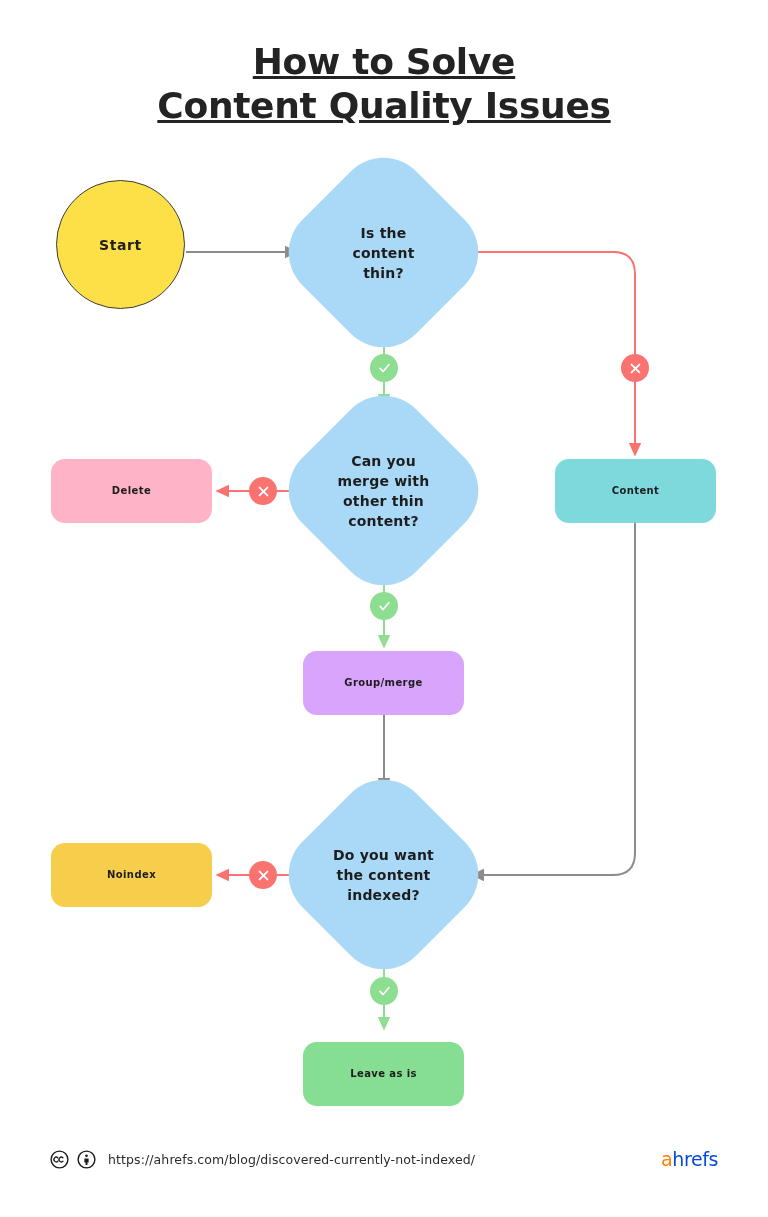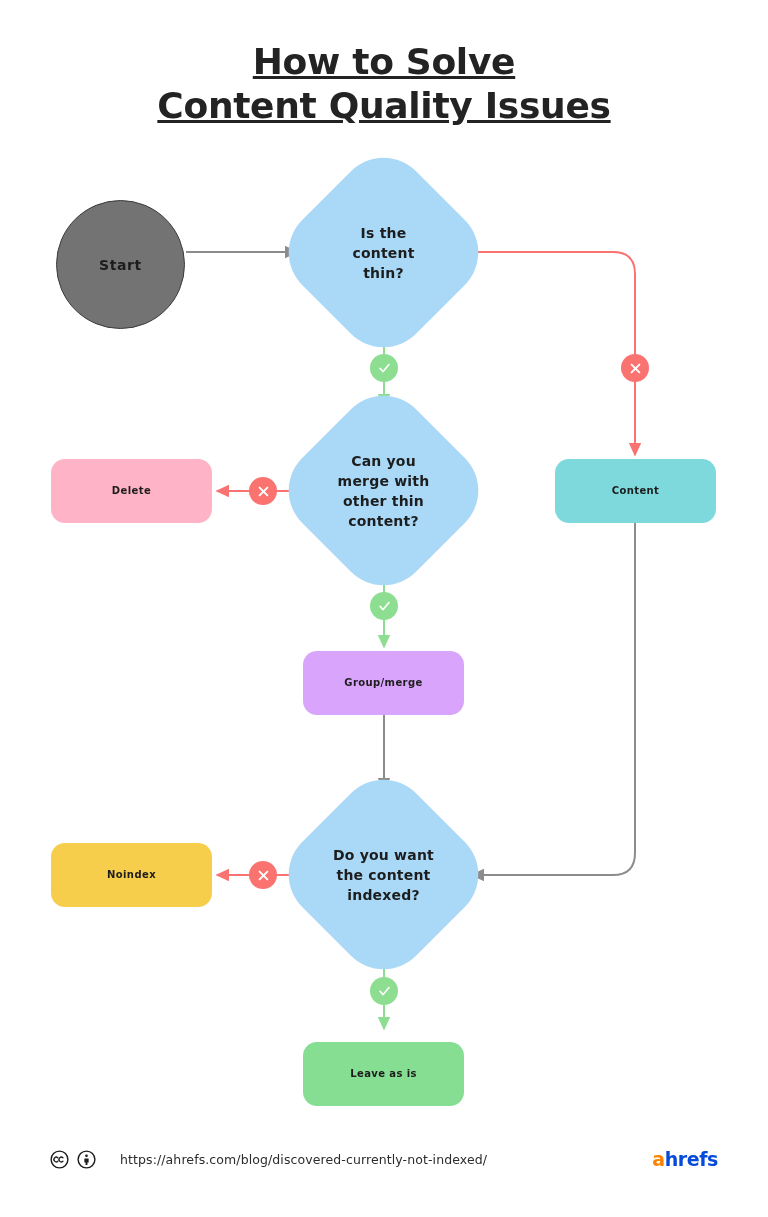--- a/index.html
+++ b/index.html
@@ -56,25 +56,25 @@
     display: flex;
     align-items: center;
     justify-content: center;
     text-align: center;
     font-weight: bold;
     color: #1d1d1d;
   }
 
   .node-start {
     left: 56px;
-    top: 200px;
+    top: 180px;
     width: 129px;
     height: 129px;
     border-radius: 50%;
-    background: #737373;
+    background: #fde047;
     border: 1.6px solid #3c3c3c;
     font-size: 14px;
     letter-spacing: 0.6px;
     justify-content: center;
   }
 
   .node-diamond {
     background: #a9d9f7;
     border-radius: 46px;
     transform: rotate(45deg);
@@ -144,29 +144,29 @@
     display: flex;
     align-items: center;
     gap: 8px;
     height: 32px;
   }
   .cc-icon { display: block; }
   .footer-url {
     font-family: "DejaVu Sans", "Liberation Sans", sans-serif;
     font-size: 12.5px;
     color: #2c2c2c;
-    margin-left: 16px;
+    margin-left: 4px;
     letter-spacing: 0.1px;
   }
   .brand {
     position: absolute;
     right: 50px;
     top: 2px;
     font-family: "DejaVu Sans", "Liberation Sans", sans-serif;
-    font-weight: bold;
+    font-weight: normal;
     font-size: 19px;
     letter-spacing: -0.4px;
     line-height: 28px;
   }
   .brand .a { color: #ff8200; }
   .brand .rest { color: #054ada; }
 </style>
 </head>
 <body>
 

